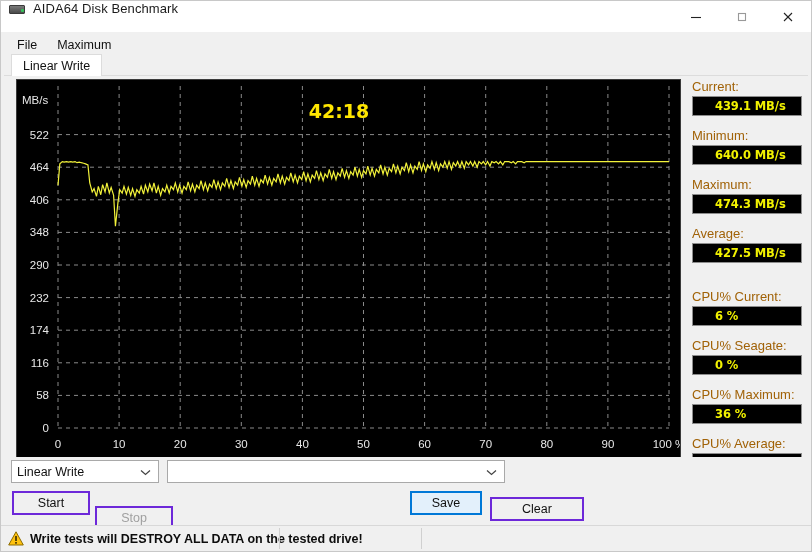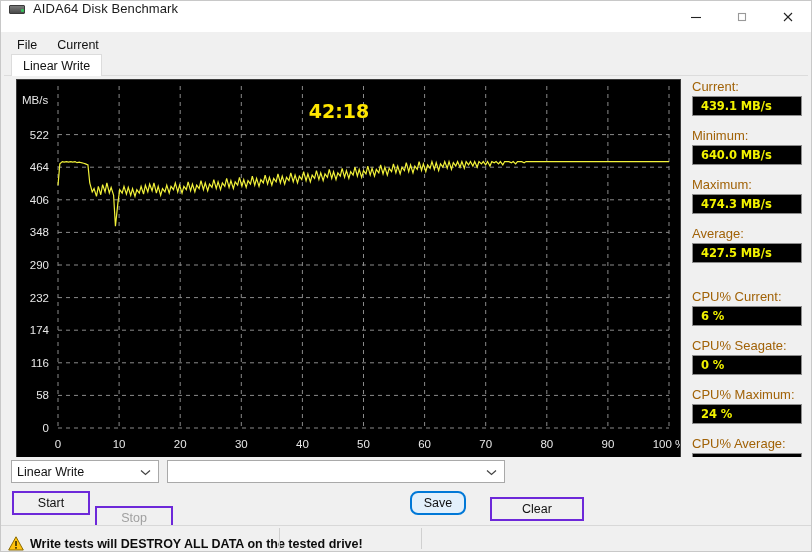--- a/index.html
+++ b/index.html
@@ -160,21 +160,21 @@
     line-height: 15px;
   }
   .stat-box {
     background: #000000;
     border: 1px solid #8d8d8d;
     box-sizing: border-box;
     height: 20px;
     margin-bottom: 12px;
     display: flex;
     align-items: center;
-    padding-left: 8px;
+    padding-left: 22px;
     color: #f2f200;
     font-family: "DejaVu Sans", sans-serif;
     font-size: 11.5px;
     font-weight: bold;
     letter-spacing: -0.1px;
   }
   .stat-gap { margin-bottom: 26px; }
 
   
   .bottombar {
@@ -217,31 +217,31 @@
     font-size: 12.5px;
     color: #111;
   }
   .btn.disabled { color: #a0a0a0; }
   .btn.default {
     border: 2px solid #0078d7;
     background: #e3f0fb;
   }
   #btn-start { left: 11px; top: 34px; width: 78px; }
   #btn-stop  { left: 94px; top: 34px; width: 78px; margin-top: 15px; }
-  #btn-save  { left: 409px; top: 34px; width: 56px; border-radius: 8px; }
+  #btn-save  { left: 409px; top: 34px; width: 72px; }
   #btn-clear { left: 489px; top: 40px; width: 94px; }
 
   
   .statusbar {
     flex: 0 0 auto;
     height: 25px;
     background: #f0f0f0;
     border-top: 1px solid #d8d8d8;
     display: flex;
-    align-items: flex-end;
+    align-items: center;
     position: relative;
   }
   .warn-icon {
     margin-left: 7px;
     margin-right: 6px;
     width: 16px; height: 15px;
     flex: 0 0 auto;
   }
   .warn-text {
     font-size: 12.5px;
@@ -283,21 +283,21 @@
         <svg width="12" height="12" viewBox="0 0 12 12">
             <line x1="2" y1="2" x2="10" y2="10" stroke="#222" stroke-width="1.1"></line>
             <line x1="10" y1="2" x2="2" y2="10" stroke="#222" stroke-width="1.1"></line>
           </svg>
       </div>
     </div>
   </div>
 
   <div class="menubar">
     <div class="menu-item">File</div>
-    <div class="menu-item">Current</div>
+    <div class="menu-item">Maximum</div>
   </div>
 
   <div class="tabstrip">
     <div class="tab">Linear Write</div>
   </div>
 
   <div class="content">
 
     <div class="chart-outer">
       <svg class="chart-svg" id="chart-svg" width="663" height="383" viewBox="0 0 663 383">
@@ -356,21 +356,21 @@
         <div class="stat-box">640.0 MB/s</div>
         <div class="stat-label">Maximum:</div>
         <div class="stat-box">474.3 MB/s</div>
         <div class="stat-label">Average:</div>
         <div class="stat-box stat-gap">427.5 MB/s</div>
         <div class="stat-label">CPU% Current:</div>
         <div class="stat-box">6 %</div>
         <div class="stat-label">CPU% Seagate:</div>
         <div class="stat-box">0 %</div>
         <div class="stat-label">CPU% Maximum:</div>
-        <div class="stat-box">24 %</div>
+        <div class="stat-box">36 %</div>
         <div class="stat-label">CPU% Average:</div>
         <div class="stat-box stat-gap">7 %</div>
         <div class="stat-label">Block Size:</div>
         <div class="stat-box">8 MB</div>
       </div>
   </div>
 
   <div class="bottombar">
     <div class="combo" id="combo-test">
       <span>Linear Write</span>

